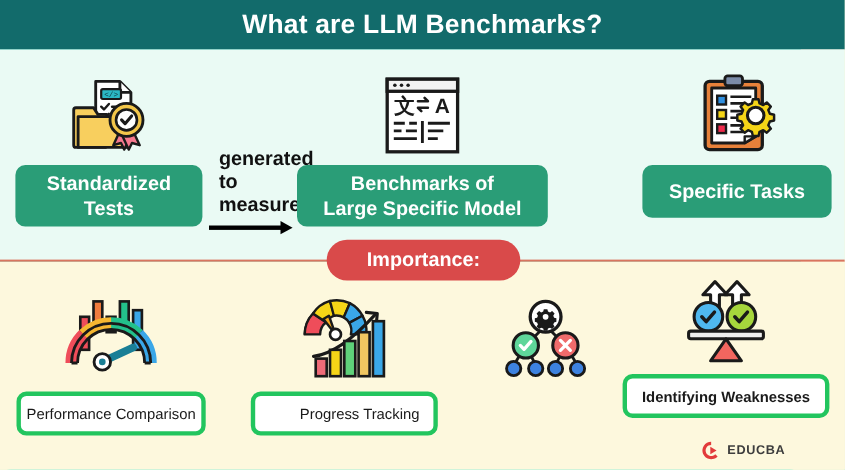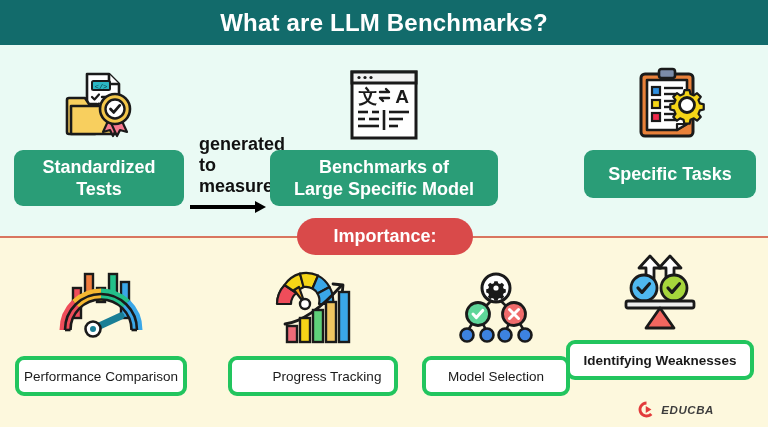--- a/index.html
+++ b/index.html
@@ -133,21 +133,21 @@
   #card-2 { left: 228px; top: 262px; width: 170px; }
   #card-2 .card-label { width: 170px; padding-left: 38px; }
   #card-3 { left: 422px; top: 262px; width: 148px; }
   #card-3 .card-label { width: 148px; }
   #card-4 { left: 566px; top: 246px; width: 188px; font-weight: bold; }
   #card-4 .card-label { width: 188px; }
 
   
   .educba {
     position: absolute; right: 14px; bottom: 8px;
-    display: flex; align-items: center; gap: 5px; font-style: italic;
+    display: flex; align-items: center; gap: 5px;
   }
   .educba-text {
     font-size: 11.5px; font-weight: bold; color: #3d3d3d; letter-spacing: .6px;
   }
 </style>
 </head>
 <body>
 
 <div id="page">
 
@@ -340,21 +340,20 @@
 
         <circle cx="60" cy="46" r="11.5" fill="#ef6b6b" stroke="#1a1a1a" stroke-width="2.8"></circle>
         <path d="M55.5 41.5 l9 9 M64.5 41.5 l-9 9" fill="none" stroke="#ffffff" stroke-width="3" stroke-linecap="round"></path>
 
         <circle cx="13" cy="67" r="6.5" fill="#3d82e0" stroke="#1a1a1a" stroke-width="2.6"></circle>
         <circle cx="33" cy="67" r="6.5" fill="#3d82e0" stroke="#1a1a1a" stroke-width="2.6"></circle>
         <circle cx="51" cy="67" r="6.5" fill="#3d82e0" stroke="#1a1a1a" stroke-width="2.6"></circle>
         <circle cx="71" cy="67" r="6.5" fill="#3d82e0" stroke="#1a1a1a" stroke-width="2.6"></circle>
       </svg>
     </div>
-    <div class="card-label">Model Selection</div>
   </div>
 
   <div class="card" id="card-4">
     <div class="card-icon">
       <svg width="88" height="82" viewBox="0 0 88 82">
 
         <path d="M30 34 v-16 l-7 0 l11 -12 l11 12 l-7 0 v16 z" fill="#ffffff" stroke="#1a1a1a" stroke-width="2.8" stroke-linejoin="round"></path>
         <path d="M50 34 v-16 l-7 0 l11 -12 l11 12 l-7 0 v16 z" fill="#ffffff" stroke="#1a1a1a" stroke-width="2.8" stroke-linejoin="round"></path>
 
         <circle cx="28" cy="38" r="13" fill="#4fb8ef" stroke="#1a1a1a" stroke-width="2.8"></circle>

